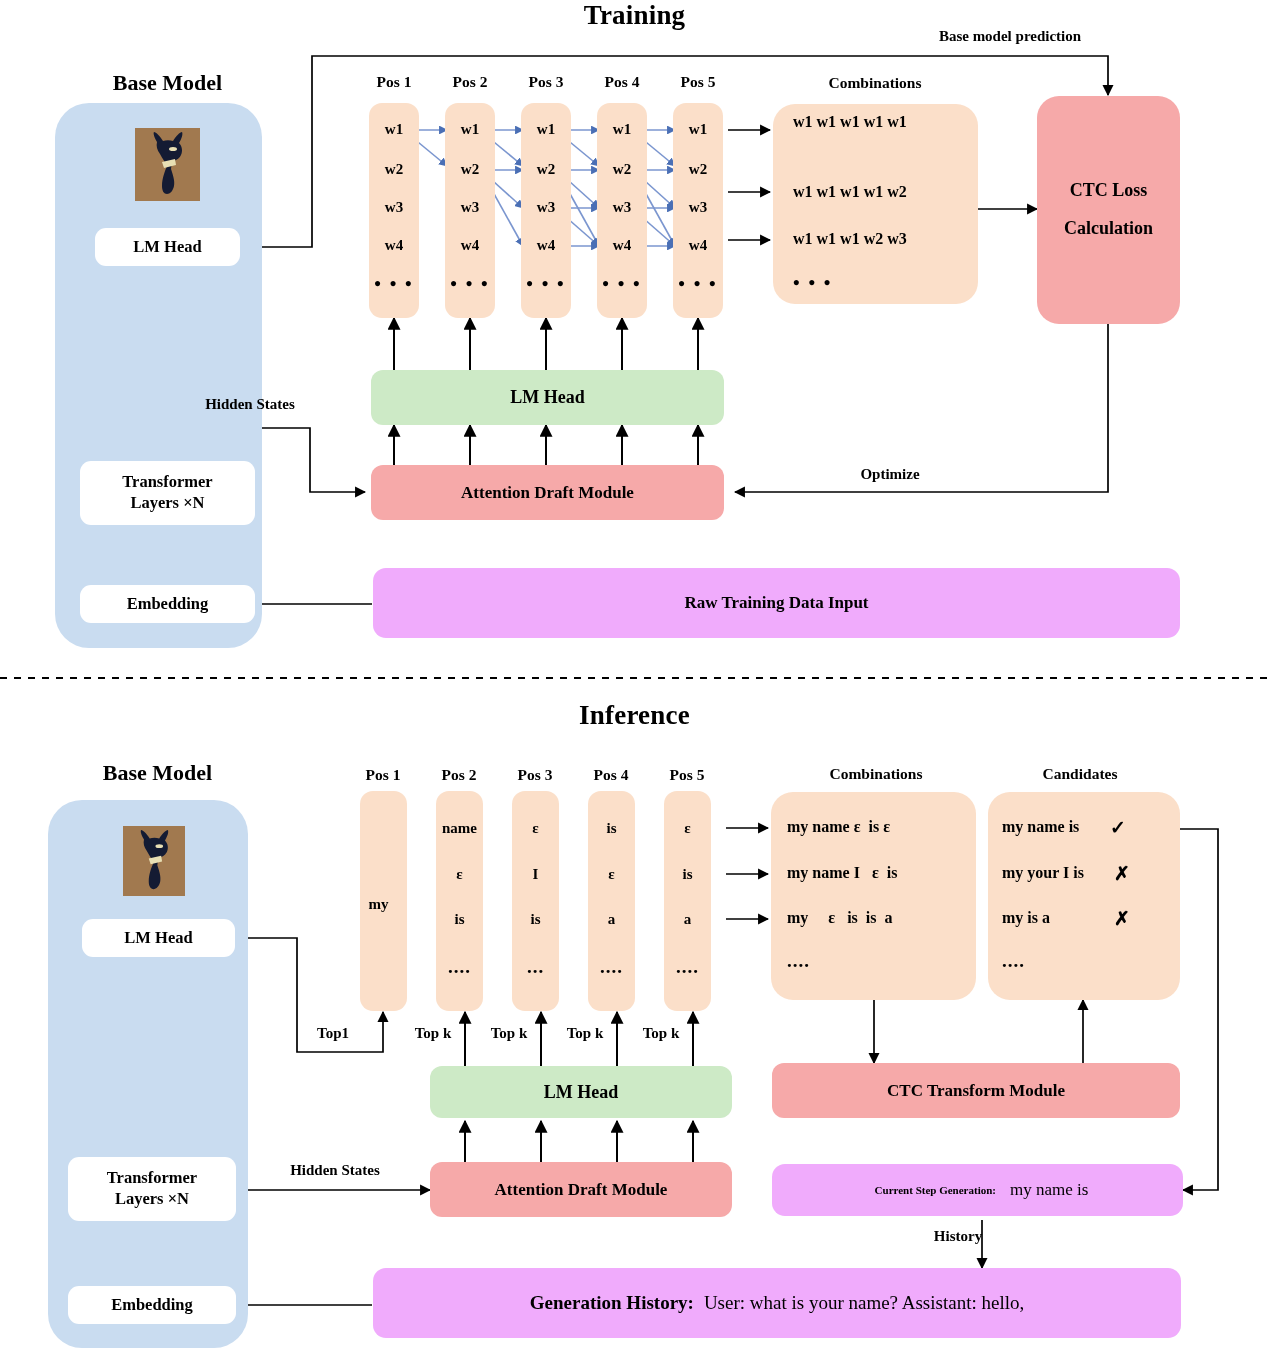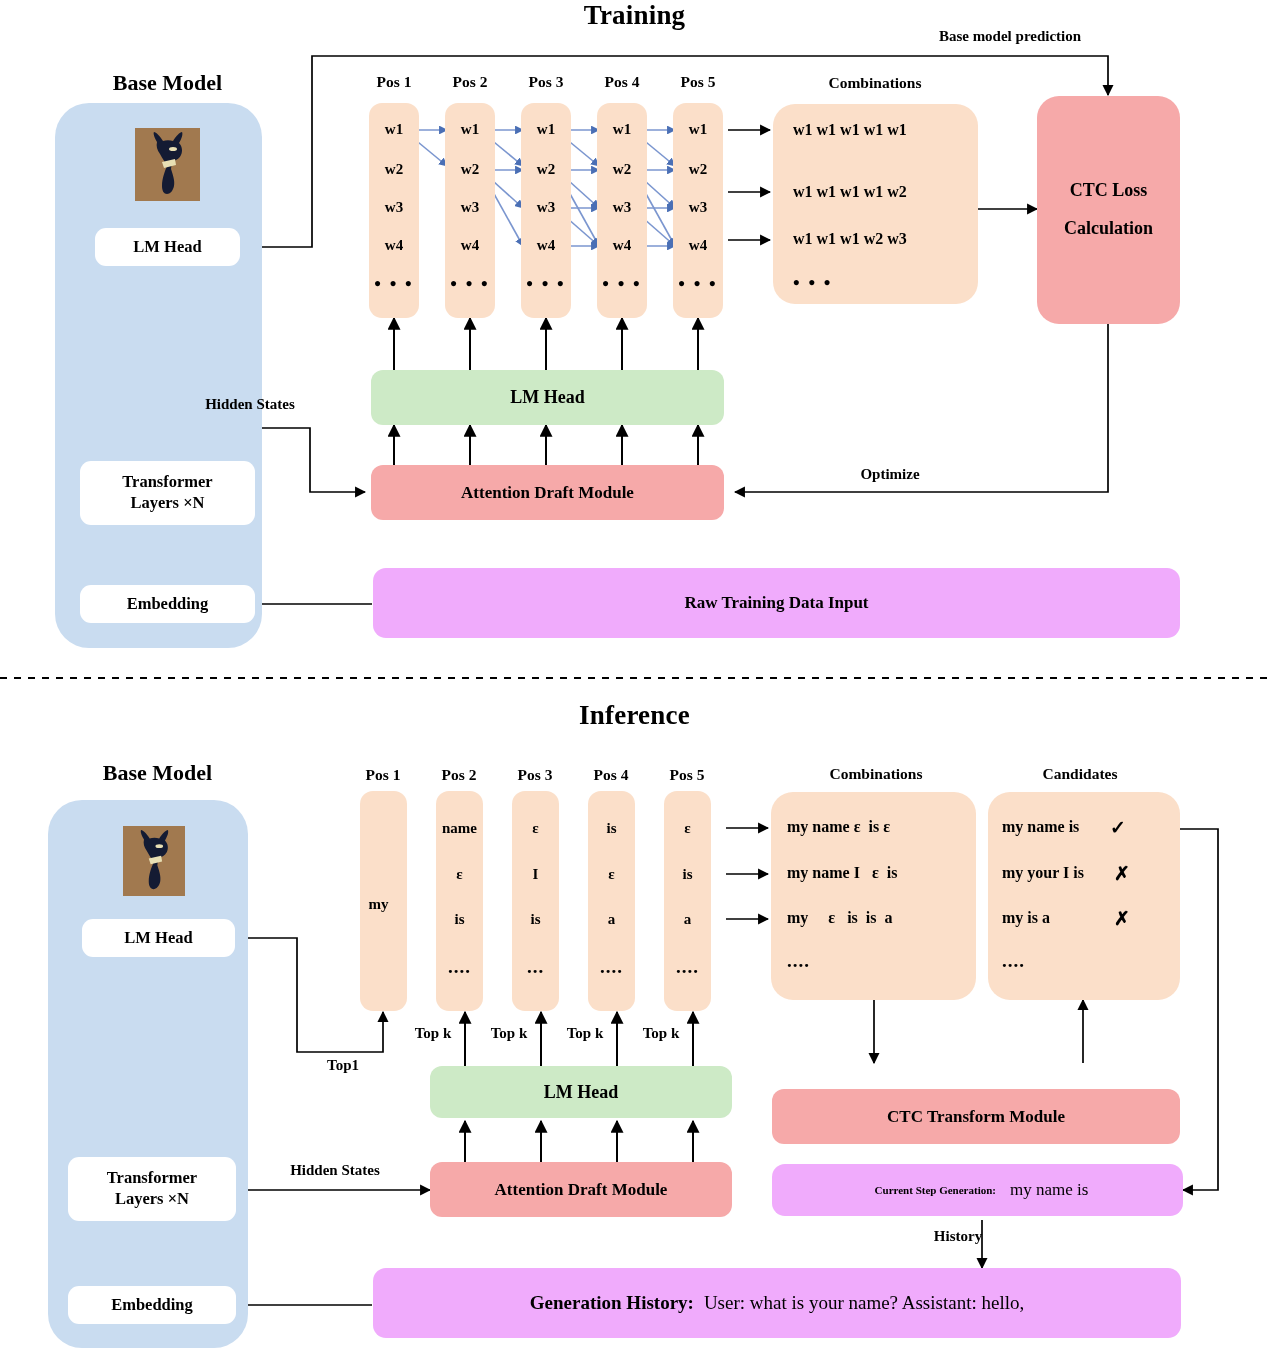--- a/index.html
+++ b/index.html
@@ -290,21 +290,21 @@
   <div class="abs peachcol" style="left:673px;top:103px;width:50px;height:215px;">
     <div class="wcell" style="left:0;top:18px;width:50px;">w1</div>
     <div class="wcell" style="left:0;top:58px;width:50px;">w2</div>
     <div class="wcell" style="left:0;top:96px;width:50px;">w3</div>
     <div class="wcell" style="left:0;top:134px;width:50px;">w4</div>
     <div class="dots" style="left:0;top:170px;width:50px;">• • •</div>
   </div>
 
   <div class="abs colhead" style="left:780px;top:74px;width:190px;">Combinations</div>
   <div class="abs peachbox" style="left:773px;top:104px;width:205px;height:200px;">
-    <div class="combline" style="left:20px;top:17px;">w1 w1 w1 w1 w1</div>
+    <div class="combline" style="left:20px;top:9px;">w1 w1 w1 w1 w1</div>
     <div class="combline" style="left:20px;top:79px;">w1 w1 w1 w1 w2</div>
     <div class="combline" style="left:20px;top:126px;">w1 w1 w1 w2 w3</div>
     <div class="combline" style="left:20px;top:168px;font-size:19px;letter-spacing:2px;">• • •</div>
   </div>
 
   <div class="abs redtall" style="left:1037px;top:96px;width:143px;height:228px;">
     <div>CTC Loss</div>
     <div>Calculation</div>
   </div>
 
@@ -325,21 +325,21 @@
       <path d="M27,34 L40,31 L41,37 L29,40 Z" fill="#e8dfb4"></path>
       <ellipse cx="38" cy="21" rx="4" ry="2" fill="#e8dfb4"></ellipse>
     </svg>
   </div>
   <div class="abs whitebox" style="left:82px;top:919px;width:153px;height:38px;">LM Head</div>
   <div class="abs whitebox" style="left:68px;top:1157px;width:168px;height:64px;white-space:pre-line;">Transformer
 Layers ×N</div>
   <div class="abs whitebox" style="left:68px;top:1286px;width:168px;height:38px;">Embedding</div>
 
   <div class="abs smalllabel" style="left:240px;top:1162px;width:190px;">Hidden States</div>
-  <div class="abs smalllabel" style="left:308px;top:1025px;width:70px;margin-top:32px;">Top1</div>
+  <div class="abs smalllabel" style="left:298px;top:1025px;width:70px;">Top1</div>
   <div class="abs smalllabel" style="left:400px;top:1025px;width:66px;">Top k</div>
   <div class="abs smalllabel" style="left:476px;top:1025px;width:66px;">Top k</div>
   <div class="abs smalllabel" style="left:552px;top:1025px;width:66px;">Top k</div>
   <div class="abs smalllabel" style="left:628px;top:1025px;width:66px;">Top k</div>
   <div class="abs smalllabel" style="left:908px;top:1228px;width:100px;">History</div>
 
   <div class="abs colhead" style="left:343px;top:766px;width:80px;">Pos 1</div>
   <div class="abs colhead" style="left:419px;top:766px;width:80px;">Pos 2</div>
   <div class="abs colhead" style="left:495px;top:766px;width:80px;">Pos 3</div>
   <div class="abs colhead" style="left:571px;top:766px;width:80px;">Pos 4</div>
@@ -388,21 +388,21 @@
     <div class="combline" style="left:14px;top:72px;">my your I is</div>
     <div class="combline" style="left:126px;top:70px;font-size:19px;">✗</div>
     <div class="combline" style="left:14px;top:117px;">my is a</div>
     <div class="combline" style="left:126px;top:115px;font-size:19px;">✗</div>
     <div class="combline" style="left:14px;top:158px;font-size:19px;letter-spacing:1px;">....</div>
   </div>
 
   <div class="abs greenbox" style="left:430px;top:1066px;width:302px;height:52px;">LM Head</div>
   <div class="abs redbox" style="left:430px;top:1162px;width:302px;height:55px;">Attention Draft Module</div>
 
-  <div class="abs redbox" style="left:772px;top:1063px;width:408px;height:55px;margin-top:26px;">CTC Transform Module</div>
+  <div class="abs redbox" style="left:772px;top:1063px;width:408px;height:55px;">CTC Transform Module</div>
 
   <div class="abs greybox" style="left:772px;top:1164px;width:411px;height:52px;justify-content:center;">
     <span style="font-weight:bold;font-size:11px;margin-left:8px;">Current Step Generation:</span>
     <span style="font-size:17px;margin-left:14px;">my name is</span>
   </div>
 
   <div class="abs greybox" style="left:373px;top:1268px;width:808px;height:70px;justify-content:center;">
     <span style="font-weight:bold;font-size:19px;">Generation History:</span>
     <span style="font-size:19px;margin-left:10px;">User: what is your name? Assistant: hello,</span>
   </div>

